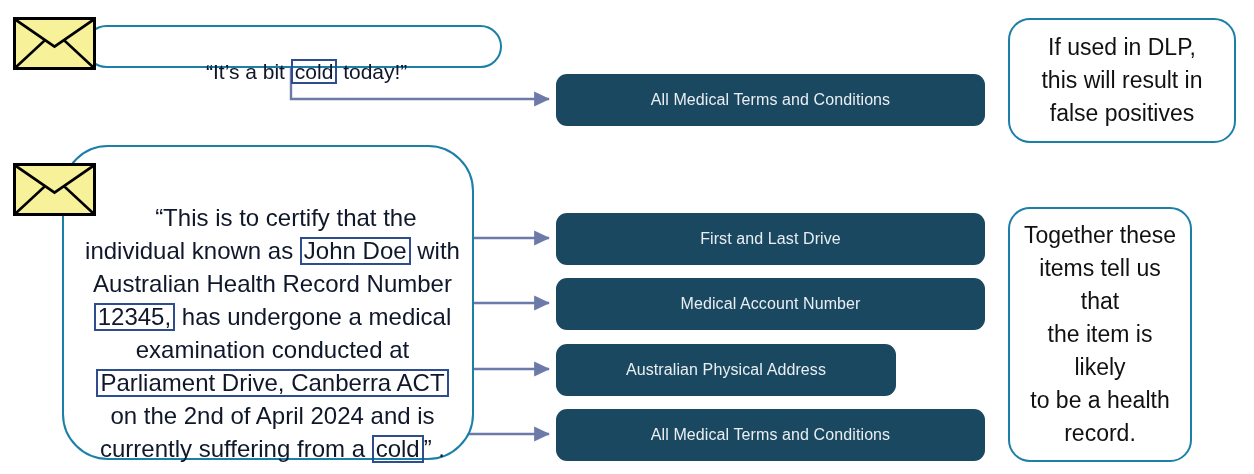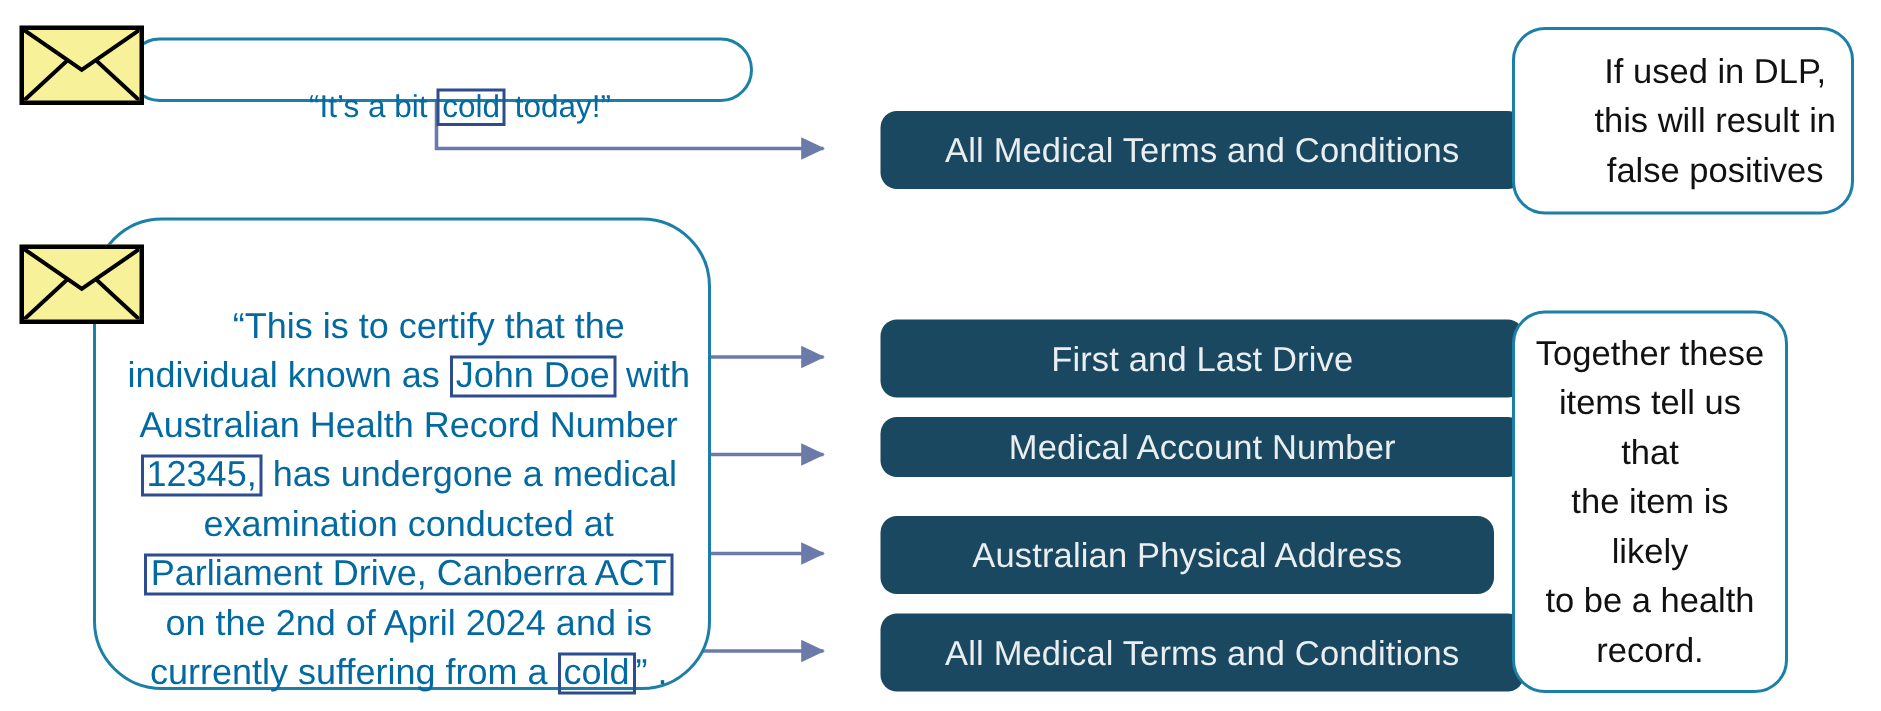--- a/index.html
+++ b/index.html
@@ -45,21 +45,21 @@
     border-radius: 26px;
     z-index: 4;
   }
   .bubble-1 { border-radius: 22px; }
   .bubble-2 { border-radius: 46px; }
 
   .bubble-text {
     position: absolute;
     box-sizing: border-box;
     text-align: center;
-    color: #0369a1;
+    color: #0f172a;
     z-index: 7;
     white-space: pre-wrap;
   }
   .bubble-text-1 {
     font-size: 21px;
     line-height: 26px;
   }
   .bubble-text-2 {
     font-size: 24px;
     line-height: 33px;
@@ -76,37 +76,36 @@
   
   .pill {
     position: absolute;
     box-sizing: border-box;
     background: #1a4861;
     border-radius: 11px;
     color: #e9eef1;
     display: flex;
     align-items: center;
     justify-content: center;
-    font-size: 23px;
+    font-size: 16px;
     letter-spacing: .1px;
     z-index: 5;
-    margin-left: 31px;
   }
 
   
   .note {
     position: absolute;
     box-sizing: border-box;
     background: #ffffff;
     border: 2px solid #1b7fa8;
     border-radius: 22px;
     color: #111111;
     display: flex;
     align-items: center;
-    justify-content: flex-end;
+    justify-content: center;
     text-align: center;
     font-size: 23px;
     line-height: 33px;
     padding: 0 10px;
     z-index: 5;
     white-space: pre-line;
   }
 </style>
 </head>
 <body>
@@ -157,25 +156,25 @@
   </div>
 
   <div class="pill" style="left:556px; top:74px; width:429px; height:52px;">
     <span>All Medical Terms and Conditions</span>
   </div>
 
   <div class="pill" style="left:556px; top:213px; width:429px; height:52px;">
     <span>First and Last Drive</span>
   </div>
 
-  <div class="pill" style="left:556px; top:278px; width:429px; height:40px;">
+  <div class="pill" style="left:556px; top:278px; width:429px; height:52px;">
     <span>Medical Account Number</span>
   </div>
 
-  <div class="pill" style="left:556px; top:344px; width:409px; height:52px;">
+  <div class="pill" style="left:556px; top:344px; width:340px; height:52px;">
     <span>Australian Physical Address</span>
   </div>
 
   <div class="pill" style="left:556px; top:409px; width:429px; height:52px;">
     <span>All Medical Terms and Conditions</span>
   </div>
 
   <div class="note" style="left:1008px; top:18px; width:228px; height:125px;">
     <span>If used in DLP,
 this will result in

